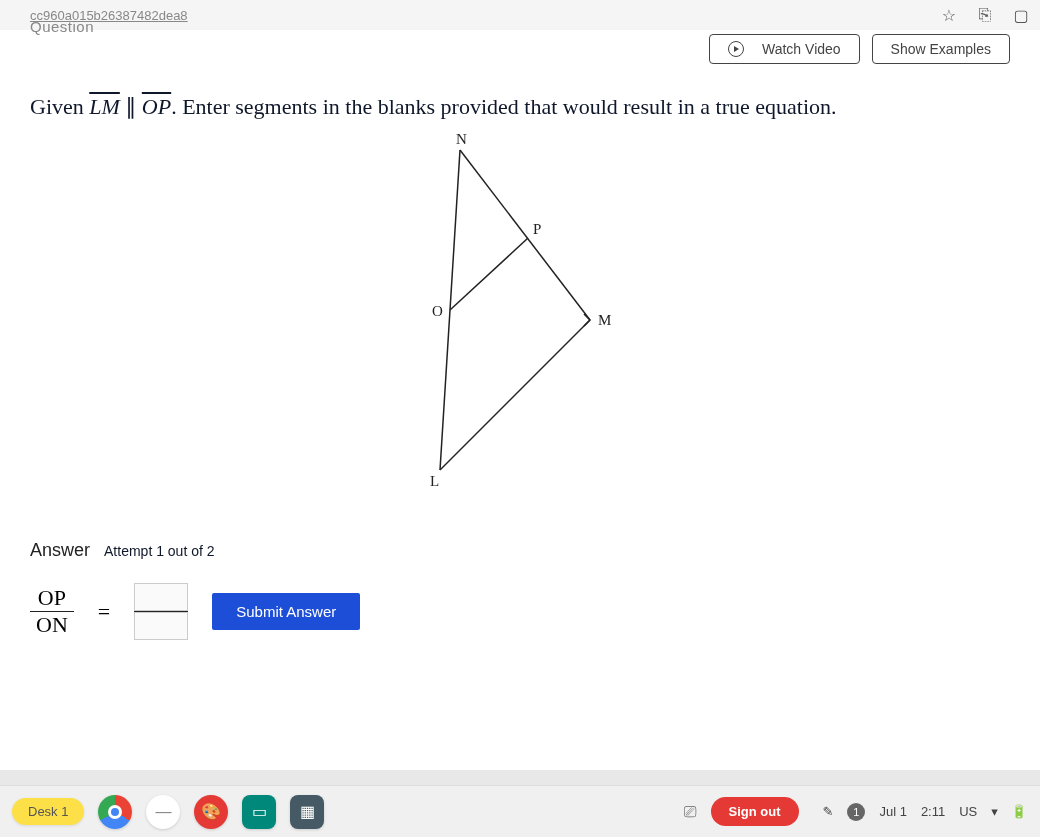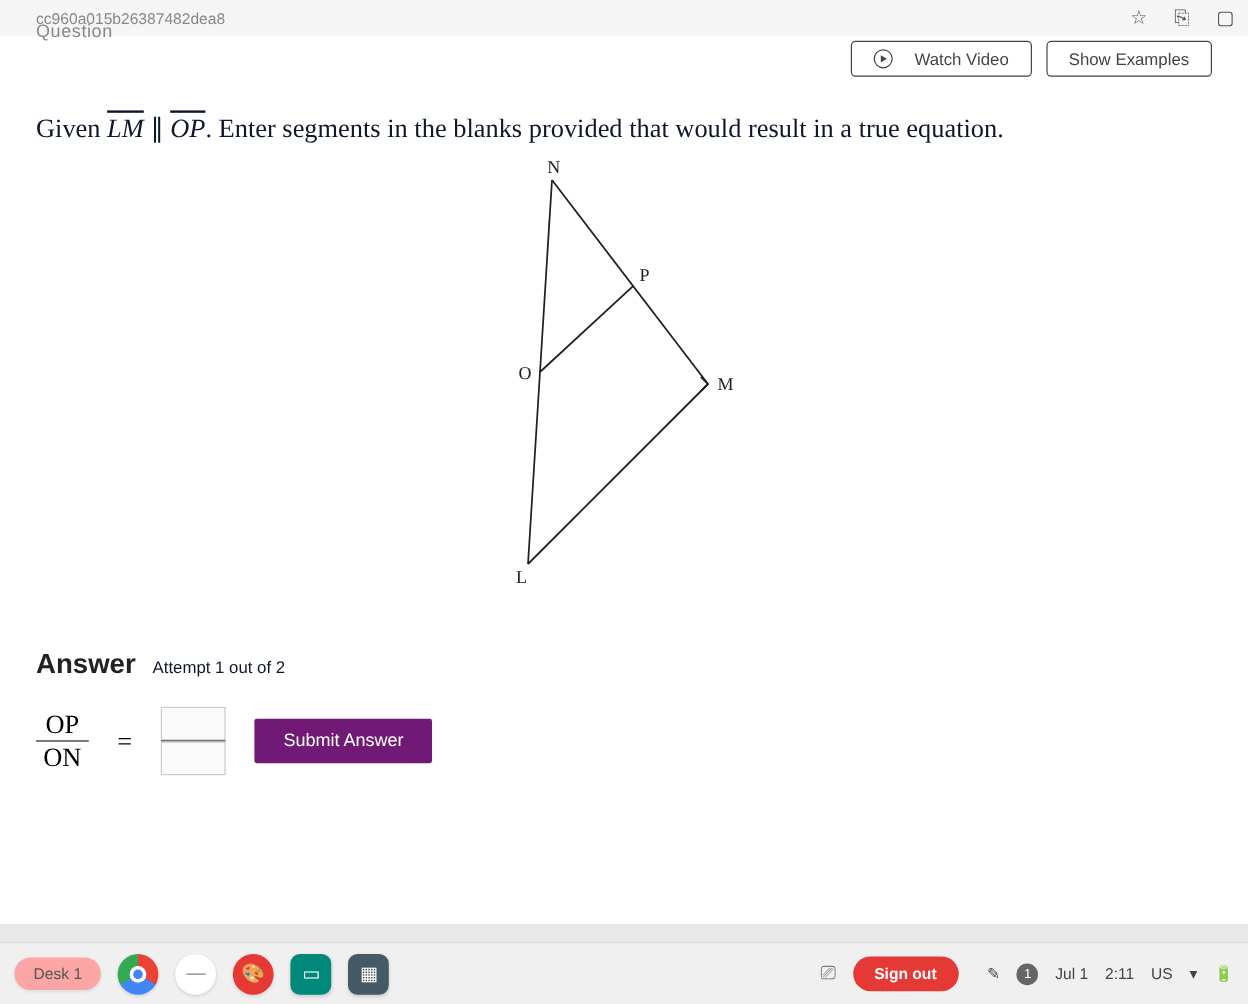--- a/index.html
+++ b/index.html
@@ -1,21 +1,21 @@
 <!DOCTYPE html>
 <html><head>
 <meta charset="utf-8">
 <style>
   * { box-sizing: border-box; margin: 0; padding: 0; }
   html, body { width: 1040px; height: 837px; overflow: hidden; font-family: Georgia, 'Times New Roman', serif; background: #e8e8e8; }
   .browser-chrome {
     width: 100%; height: 30px; background: #f5f5f5; display: flex; align-items: center; justify-content: flex-end; padding: 0 10px; gap: 18px;
     font-family: Arial, sans-serif; color: #444; font-size: 12px;
   }
-  .url-bar { flex: 1; color: #888; font-size: 13px; padding-left: 20px; }
+  .url-bar { flex: 1; color: #888; font-size: 13px; padding-left: 20px; text-decoration: underline; }
   .chrome-icon { width: 18px; height: 18px; display: flex; align-items: center; justify-content: center; color: #555; font-size: 16px; }
   .content {
     background: #fff; width: 100%; height: 740px; padding: 0 30px 20px 30px; position: relative;
   }
   .top-row {
     display: flex; justify-content: space-between; align-items: flex-start; height: 48px;
   }
   .question-label { color: #888; font-family: Arial, sans-serif; font-size: 15px; letter-spacing: 0.5px; margin-top: -12px;}
   .top-buttons { display: flex; gap: 12px; margin-top: 4px;}
   .btn-outline {
@@ -23,41 +23,41 @@
     font-size: 14px; padding: 6px 18px; border-radius: 4px; display: flex; align-items: center; gap: 18px;
   }
   .play-circle { width: 16px; height: 16px; border: 1.5px solid #444; border-radius: 50%; display: inline-flex; align-items: center; justify-content: center; }
   .play-circle::after { content: ""; display: block; width: 0; height: 0; border-left: 5px solid #444; border-top: 3.5px solid transparent; border-bottom: 3.5px solid transparent; margin-left: 1px;}
   .prompt {
     font-size: 22px; color: #0f172a; margin-top: 16px; font-family: Georgia, 'Times New Roman', serif;
   }
   .prompt .overline { text-decoration: overline; font-style: italic; }
   .figure-wrap { width: 100%; display: flex; justify-content: center; margin-top: 10px; }
   .answer-area { margin-top: 40px; }
-  .answer-label { font-family: Arial, sans-serif; font-size: 23px; font-weight: bold; color: #222; display: inline; text-align: right; }
+  .answer-label { font-family: Arial, sans-serif; font-size: 18px; font-weight: normal; color: #222; display: inline; text-align: right; }
   .attempt-label { font-family: Liberation Sans, sans-serif; font-size: 14px; color: #0f172a; margin-left: 10px; }
   .equation-row { display: flex; align-items: center; gap: 24px; margin-top: 22px; }
   .fraction { display: flex; flex-direction: column; align-items: center; font-size: 22px; font-family: Georgia, serif; }
   .fraction .num, .fraction .den { padding: 0 6px; }
   .fraction .bar { width: 100%; border-top: 1.5px solid #222; }
   .equals { font-size: 22px; }
   .blank-fraction .blank {
     width: 54px; height: 28px; border: 1px solid #ccc; background: #fafafa;
   }
   .submit-btn {
-    background: #701a75; color: #fff; font-family: Arial, sans-serif; font-size: 15px;
+    background: #1d4ed8; color: #fff; font-family: Arial, sans-serif; font-size: 15px;
     padding: 10px 24px; border: none; border-radius: 2px; cursor: pointer;
   }
   
   .taskbar {
     position: absolute; left: 0; bottom: 0; width: 100%; height: 52px; background: #f0f0f0;
     border-top: 1px solid #ddd; display: flex; align-items: center; padding: 0 12px; gap: 14px;
     font-family: Arial, sans-serif; color: #444; font-size: 13px;
   }
-  .desk-pill { background: #fca5a5; border-radius: 20px; padding: 6px 16px; color: #555; font-size: 13px; box-shadow: 0 1px 3px rgba(0,0,0,0.1);}
+  .desk-pill { background: #fde047; border-radius: 20px; padding: 6px 16px; color: #555; font-size: 13px; box-shadow: 0 1px 3px rgba(0,0,0,0.1);}
   .task-icon {
     width: 34px; height: 34px; border-radius: 50%; display: flex; align-items: center; justify-content: center;
     background: #fff; box-shadow: 0 1px 3px rgba(0,0,0,0.15); font-size: 16px;
   }
   .task-spacer { flex: 1; }
   .signout-btn { background: #e53935; color: #fff; border-radius: 18px; padding: 7px 18px; font-size: 13px; font-weight: 700; }
   .tray { display: flex; align-items: center; gap: 14px; margin-left: 10px; }
   .tray-item { color: #444; font-size: 13px; }
   .badge-circle { width: 18px; height: 18px; border-radius: 50%; background: #666; color: #fff; font-size: 11px; display: flex; align-items: center; justify-content: center; }
   svg text { font-family: Georgia, serif; font-size: 15px; fill: #222; }

